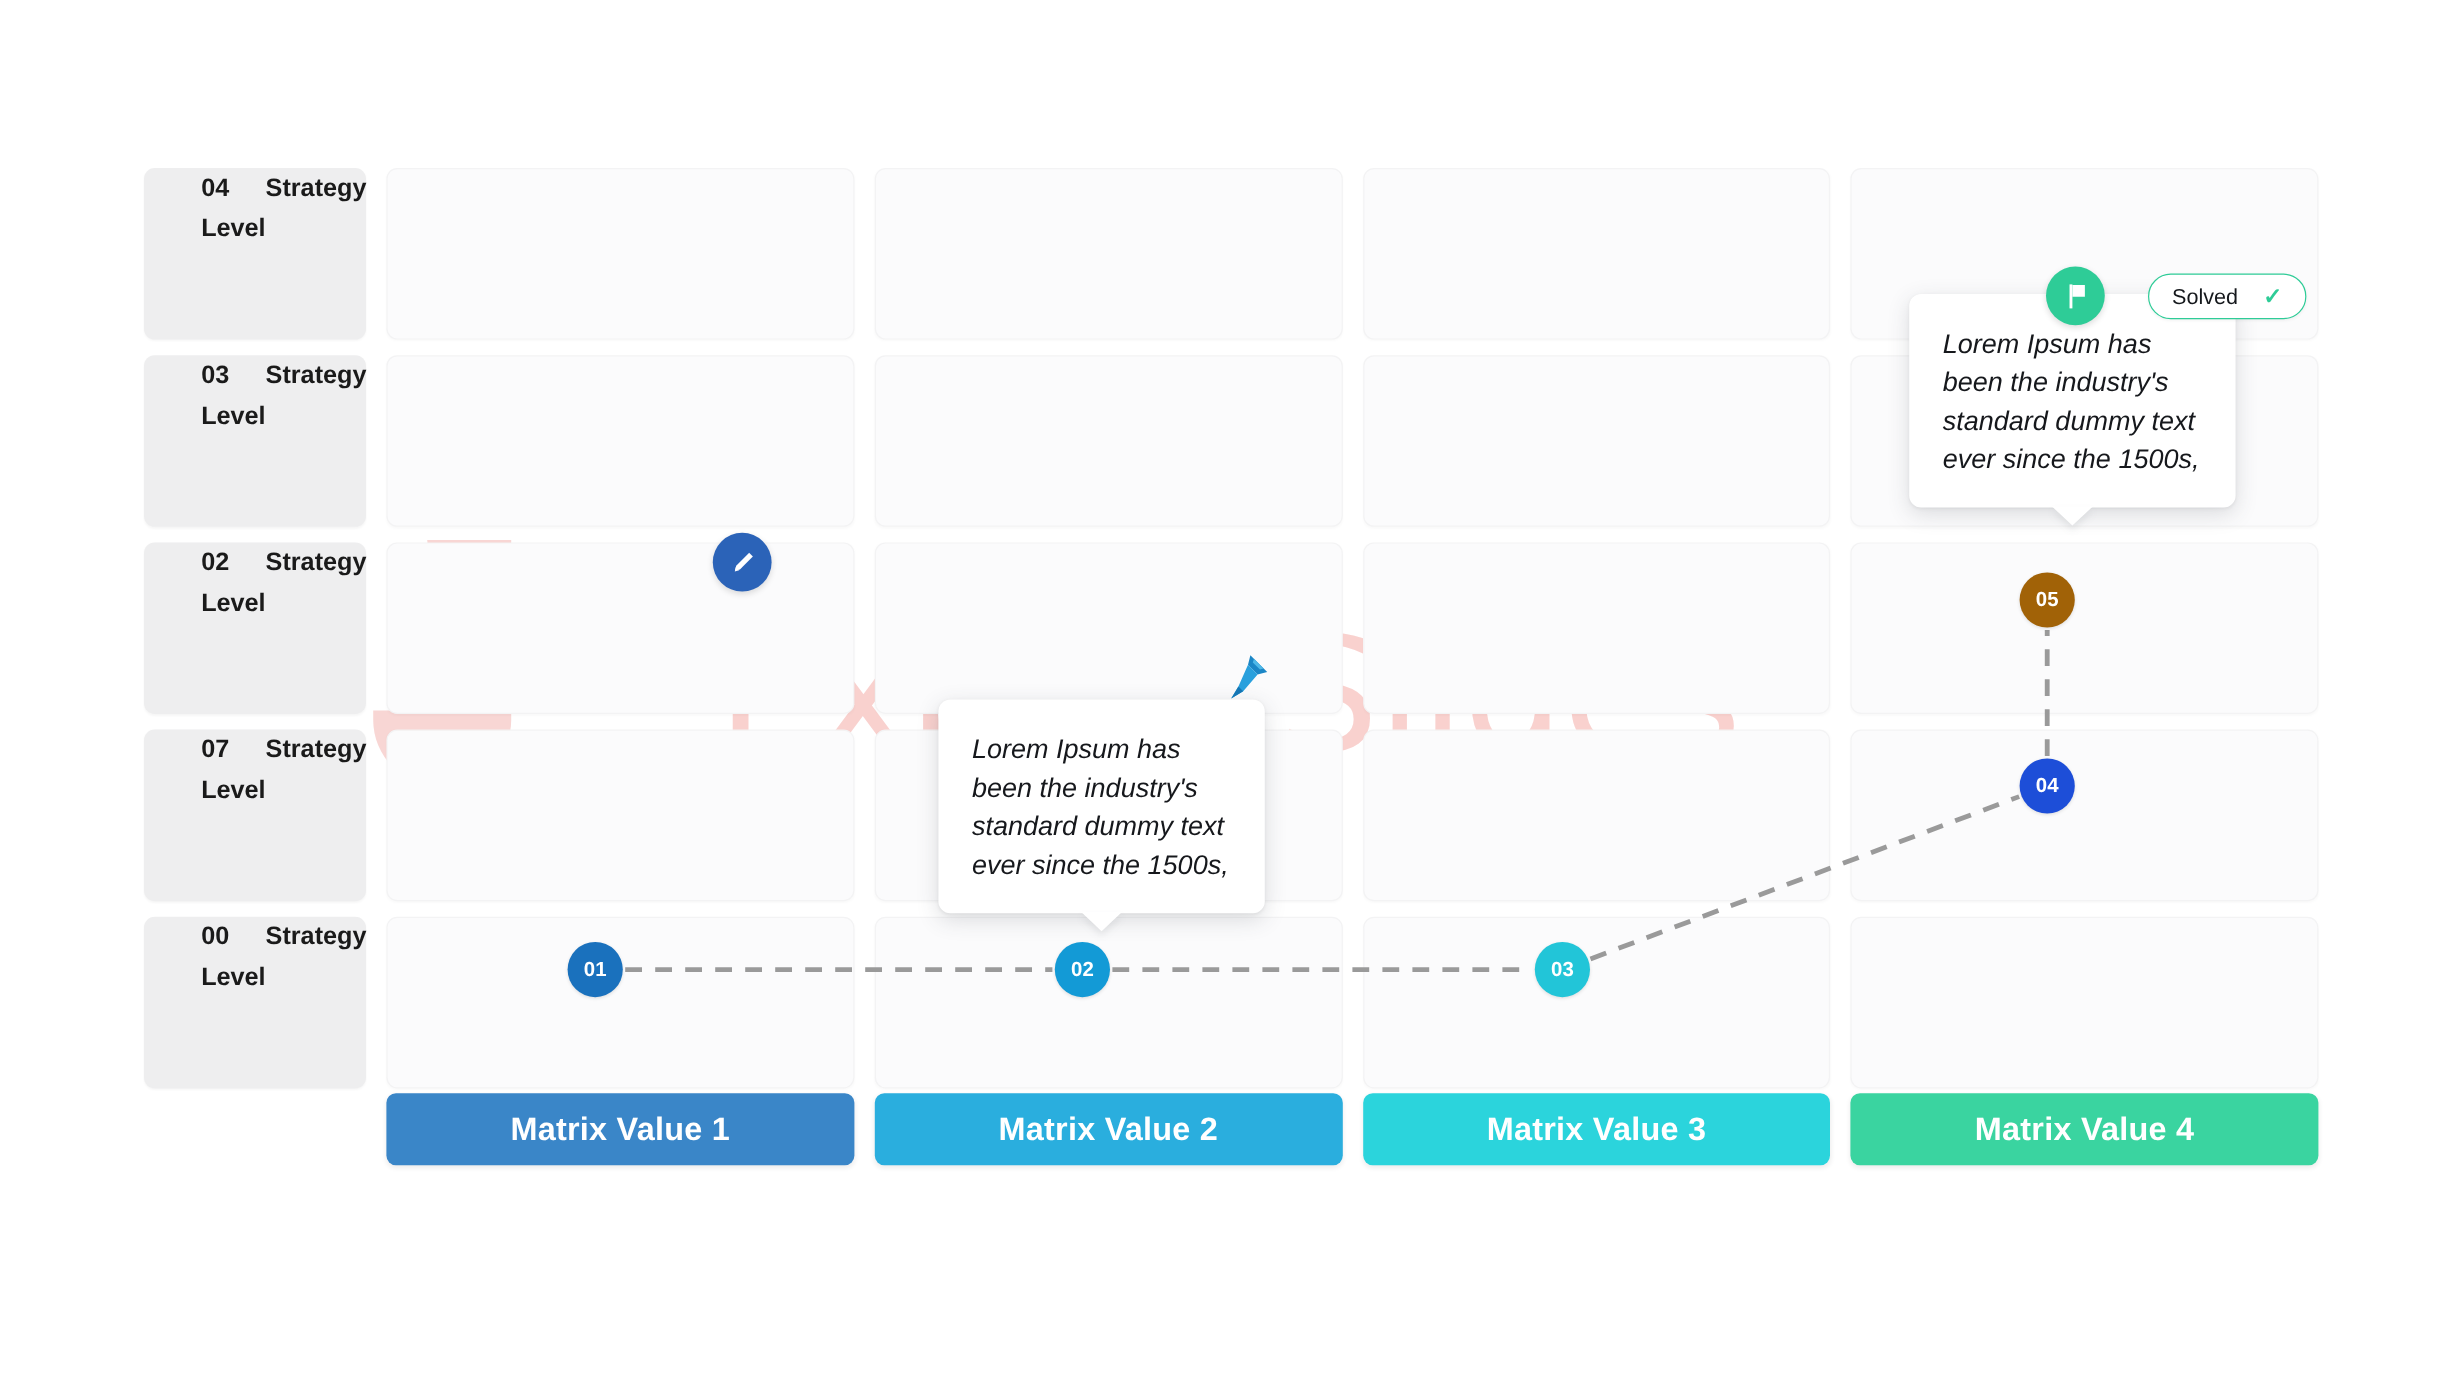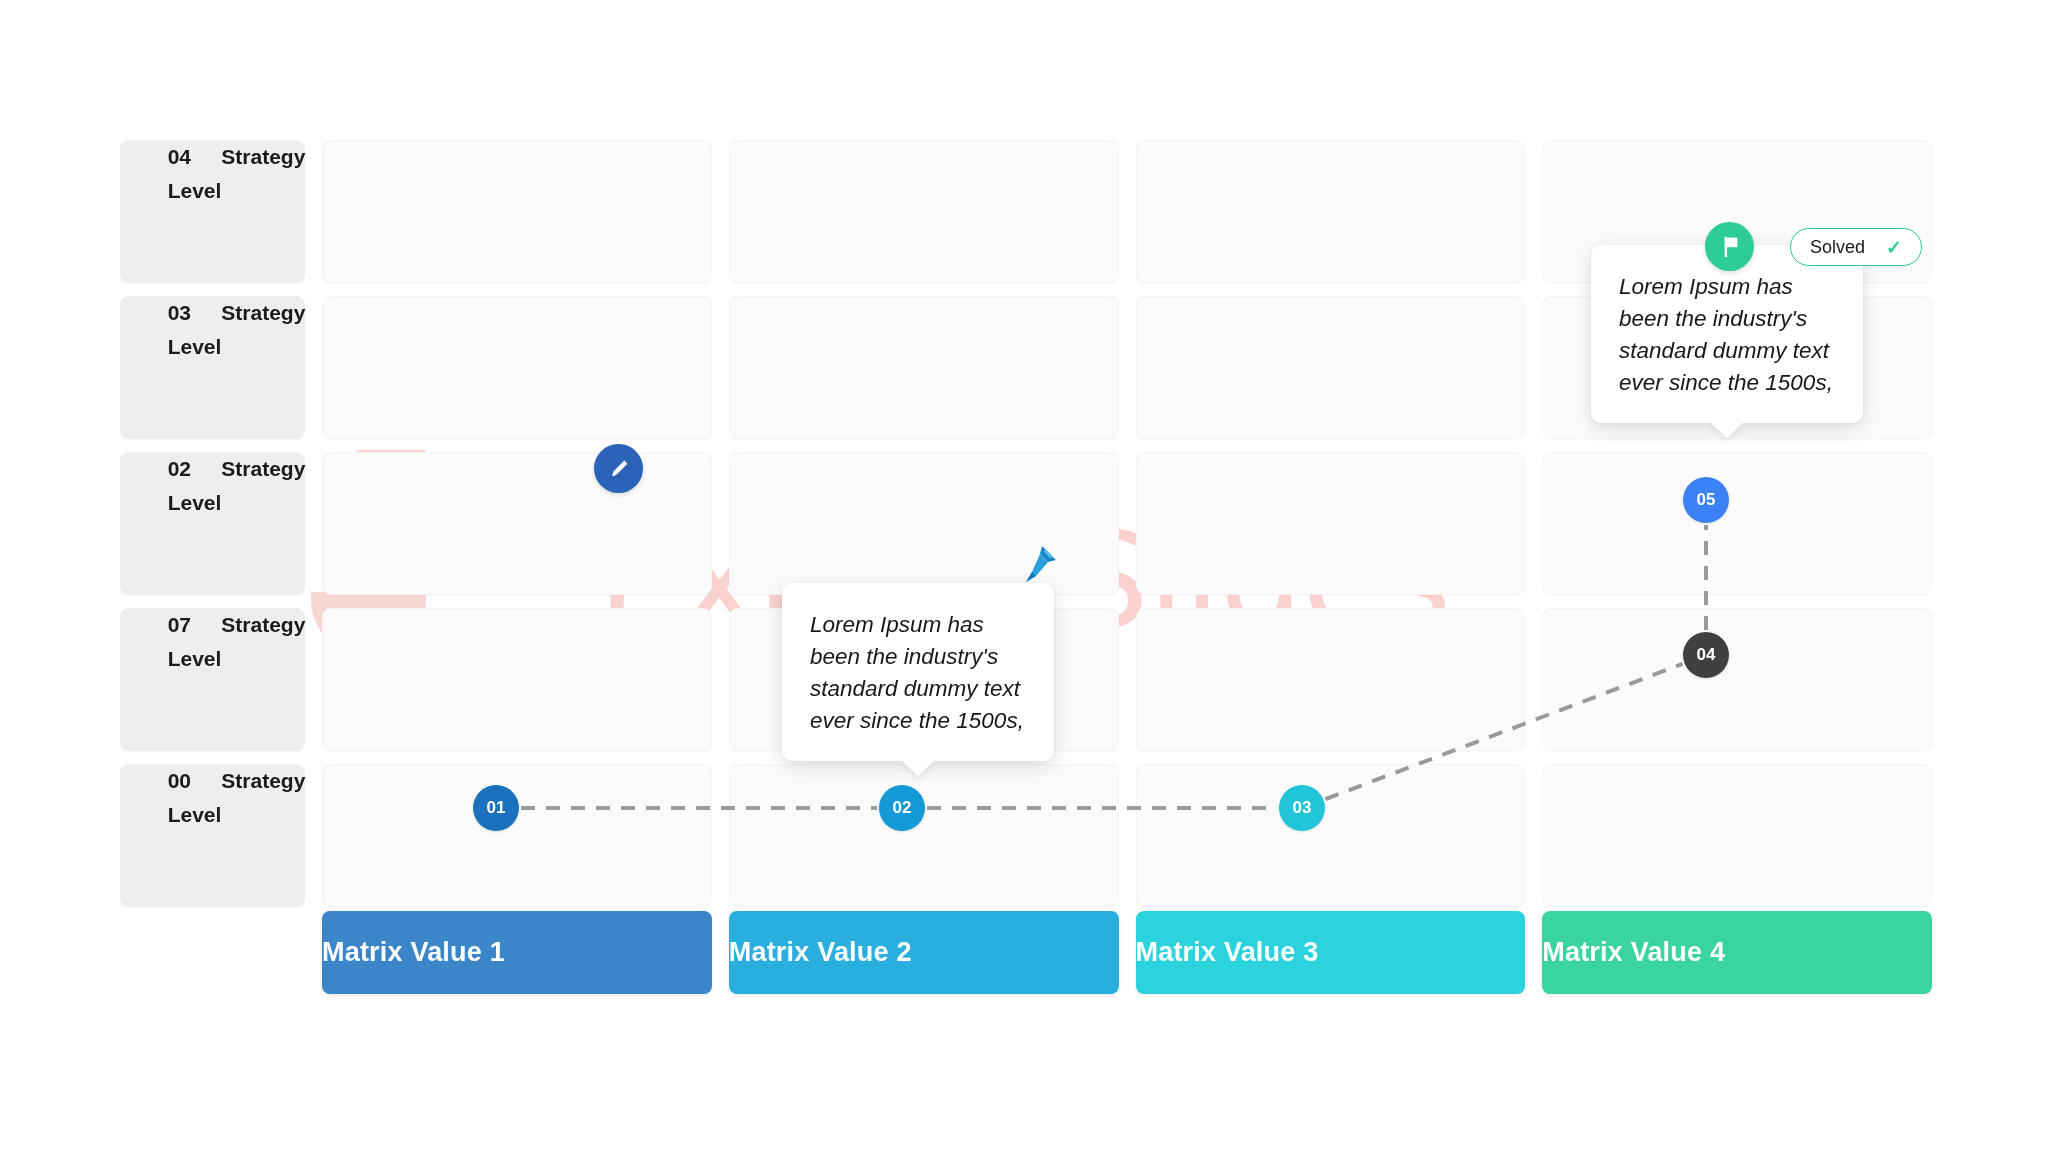--- a/index.html
+++ b/index.html
@@ -47,22 +47,22 @@
     border: 1px solid #f3f3f4; border-radius: 9px;
     box-shadow: 0 1px 2px rgba(0,0,0,.025);
   }
 
   
   .valuebar {
     position: absolute; left: 322px; top: 911px;
     width: 1610px; display: flex; gap: 17px; z-index: 5;
   }
   .valuebtn {
-    flex: 1 1 0; height: 83px; border-radius: 8px; border: none;
-    display: flex; align-items: center; justify-content: flex-start;
+    flex: 1 1 0; height: 60px; border-radius: 8px; border: none;
+    display: flex; align-items: center; justify-content: center;
     color: #ffffff; font-size: 27px; font-weight: bold;
     letter-spacing: .2px; cursor: pointer;
     box-shadow: 0 2px 4px rgba(0,0,0,.08);
     font-family: "Liberation Sans", sans-serif;
   }
 
   
   .pathsvg { position: absolute; left: 0; top: 0; width: 2048px; height: 1152px; z-index: 6; pointer-events: none; }
 
   .node {
@@ -191,24 +191,24 @@
 
   <div class="node" id="node-0" style="background: rgb(26, 113, 189); left: 473px; top: 785px;">
     <span>01</span>
   </div>
   <div class="node" id="node-1" style="background: rgb(19, 154, 214); left: 879px; top: 785px;">
     <span>02</span>
   </div>
   <div class="node" id="node-2" style="background: rgb(34, 197, 216); left: 1279px; top: 785px;">
     <span>03</span>
   </div>
-  <div class="node" id="node-3" style="background: #404040; left: 1683px; top: 632px;">
+  <div class="node" id="node-3" style="background: #1d4ed8; left: 1683px; top: 632px;">
     <span>04</span>
   </div>
-  <div class="node" id="node-4" style="background: #3b82f6; left: 1683px; top: 477px;">
+  <div class="node" id="node-4" style="background: #a16207; left: 1683px; top: 477px;">
     <span>05</span>
   </div>
 
   <div class="iconbadge" style="left:594px; top:444px; background:#2b63b8;">
     <svg width="24" height="24" viewBox="0 0 24 24">
       <path d="M17.3 3.6 L20.4 6.7 L9.6 17.5 L5.5 18.5 L6.5 14.4 Z" fill="#ffffff"></path>
       <path d="M5.3 19.2 L9.0 18.3 L6.2 15.5 Z" fill="#ffffff"></path>
     </svg>
   </div>
 

